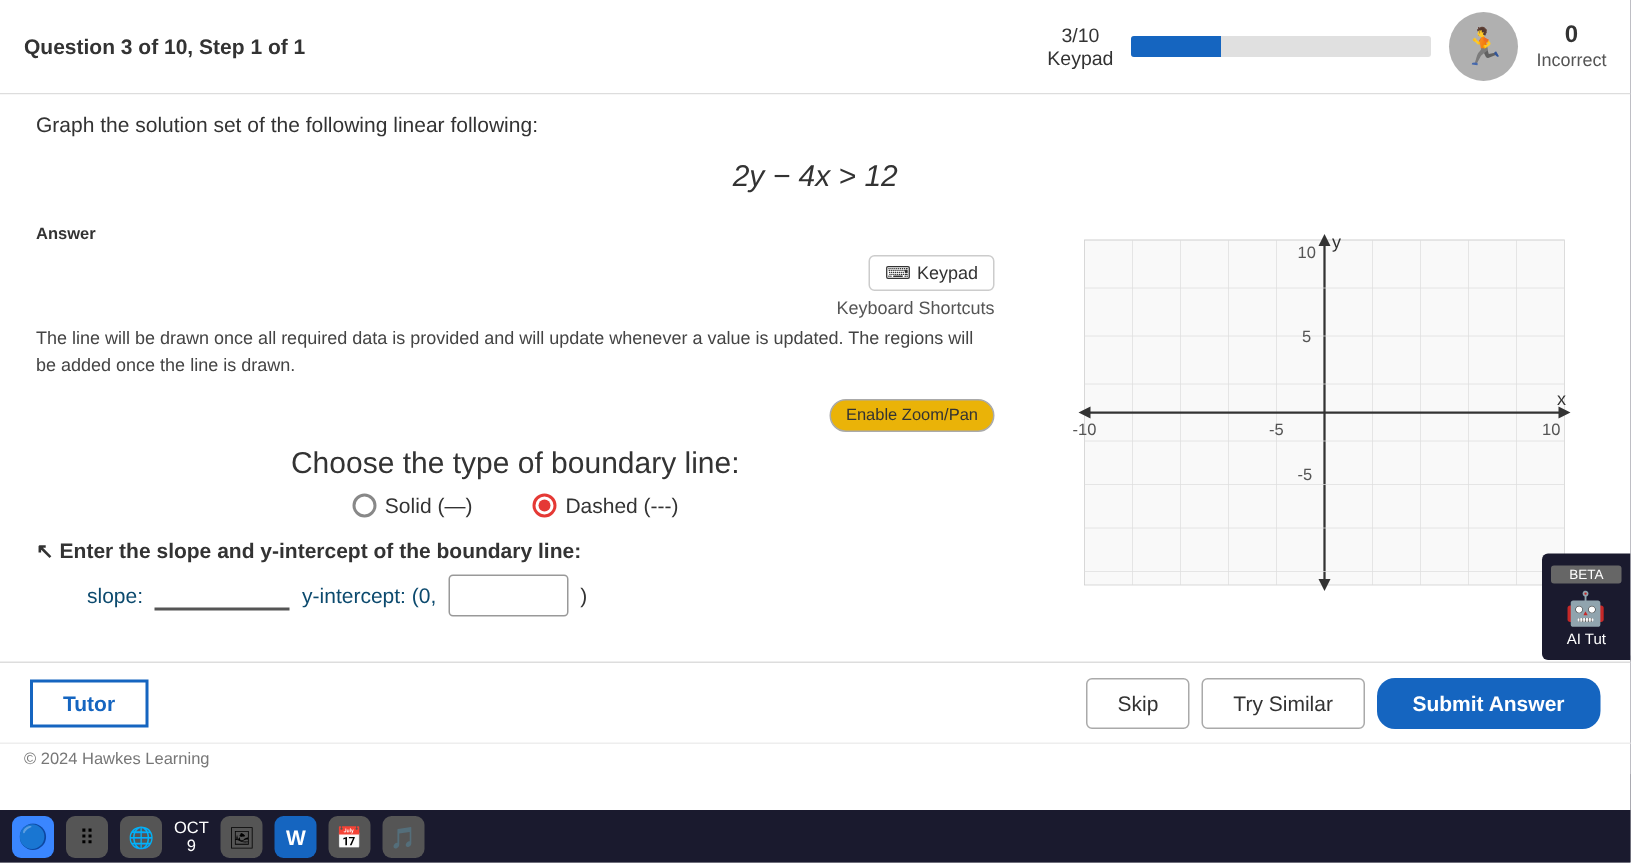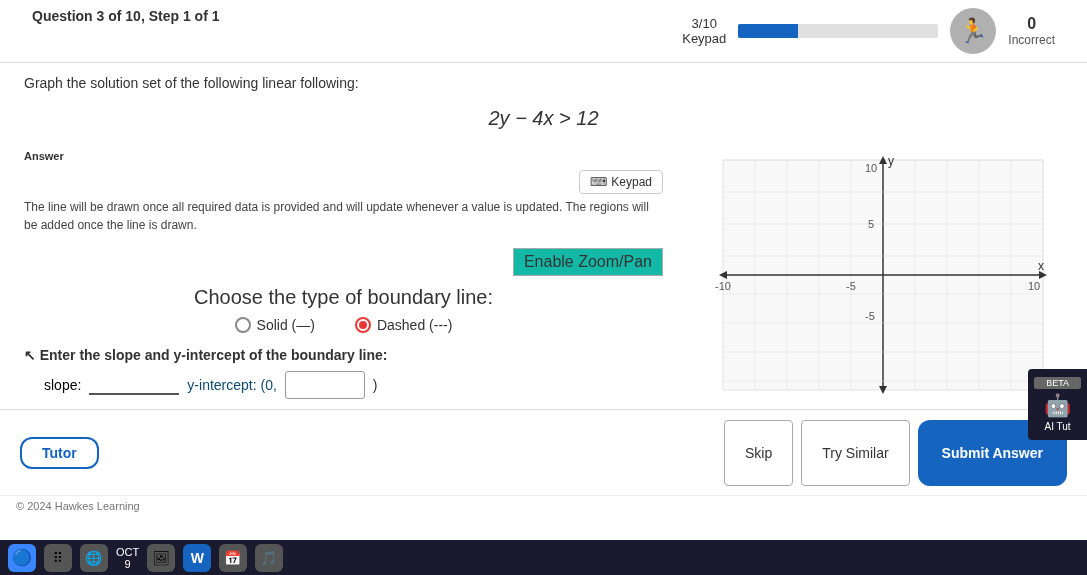--- a/index.html
+++ b/index.html
@@ -13,22 +13,22 @@
     }
     .main-container {
       background: #fff;
       width: 1087px;
       height: 540px;
       position: relative;
     }
     
     .header-bar {
       display: flex;
-      align-items: flex-start;
-      padding: 8px 32px;
+      align-items: center;
+      padding: 8px 16px;
       border-bottom: 1px solid #ddd;
       background: #fff;
       gap: 15px;
     }
     .question-info {
       font-weight: bold;
       font-size: 14px;
       color: #333;
     }
     .progress-section {
@@ -140,25 +140,25 @@
       font-size: 12px;
       color: #444;
       line-height: 1.5;
       margin-bottom: 14px;
     }
     .enable-zoom-btn {
       display: block;
       margin-left: auto;
       margin-right: 0;
       margin-bottom: 6px;
-      background: #14b8a6;
+      background: #eab308;
       border: 1px solid #aaa;
-      border-radius: 0;
+      border-radius: 12px;
       padding: 4px 10px;
-      font-size: 16px;
+      font-size: 11px;
       cursor: pointer;
       color: #333;
     }
     .boundary-section {
       margin-bottom: 12px;
     }
     .boundary-label {
       font-weight: normal;
       font-size: 20px;
       color: #333;
@@ -213,21 +213,22 @@
       gap: 4px;
     }
     .slope-inputs {
       display: flex;
       align-items: center;
       gap: 8px;
       margin-left: 20px;
     }
     .slope-field-label {
       font-size: 14px;
-      color: #000000;
+      color: #0c4a6e;
+      margin-left: 14px;
     }
     .underline-field {
       display: inline-block;
       width: 90px;
       border-bottom: 2px solid #555;
       height: 20px;
       vertical-align: bottom;
     }
     .yintercept-input {
       width: 80px;
@@ -259,36 +260,36 @@
       background: #fff;
       position: absolute;
       bottom: 44px;
       left: 0;
       right: 0;
     }
     .tutor-btn {
       background: #fff;
       border: 2px solid #1565c0;
       color: #1565c0;
-      border-radius: 12px;
+      border-radius: 0;
       padding: 6px 20px;
       font-size: 14px;
       font-weight: bold;
       cursor: pointer;
     }
     .action-buttons {
       display: flex;
       gap: 8px;
     }
     .skip-btn {
       background: #fff;
       border: 1px solid #aaa;
       color: #333;
       border-radius: 4px;
-      padding: 24px 20px;
+      padding: 8px 20px;
       font-size: 14px;
       cursor: pointer;
     }
     .try-similar-btn {
       background: #fff;
       border: 1px solid #aaa;
       color: #333;
       border-radius: 4px;
       padding: 8px 20px;
       font-size: 14px;
@@ -414,20 +415,21 @@
 
       <div class="left-panel">
         <div class="answer-label">Answer</div>
 
         <div style="text-align:right; margin-bottom:4px;">
           <button class="keypad-btn">
             <span>⌨</span>
             <span>Keypad</span>
           </button>
         </div>
+        <div class="keyboard-shortcuts-link">Keyboard Shortcuts</div>
 
         <div class="instruction-text">The line will be drawn once all required data is provided and will update whenever a value is updated. The regions will be added once the line is drawn.</div>
 
         <div style="text-align:right; margin-bottom:10px;">
           <button class="enable-zoom-btn">Enable Zoom/Pan</button>
         </div>
 
         <div class="boundary-section">
           <div class="boundary-label">Choose the type of boundary line:</div>
           <div class="radio-group">

